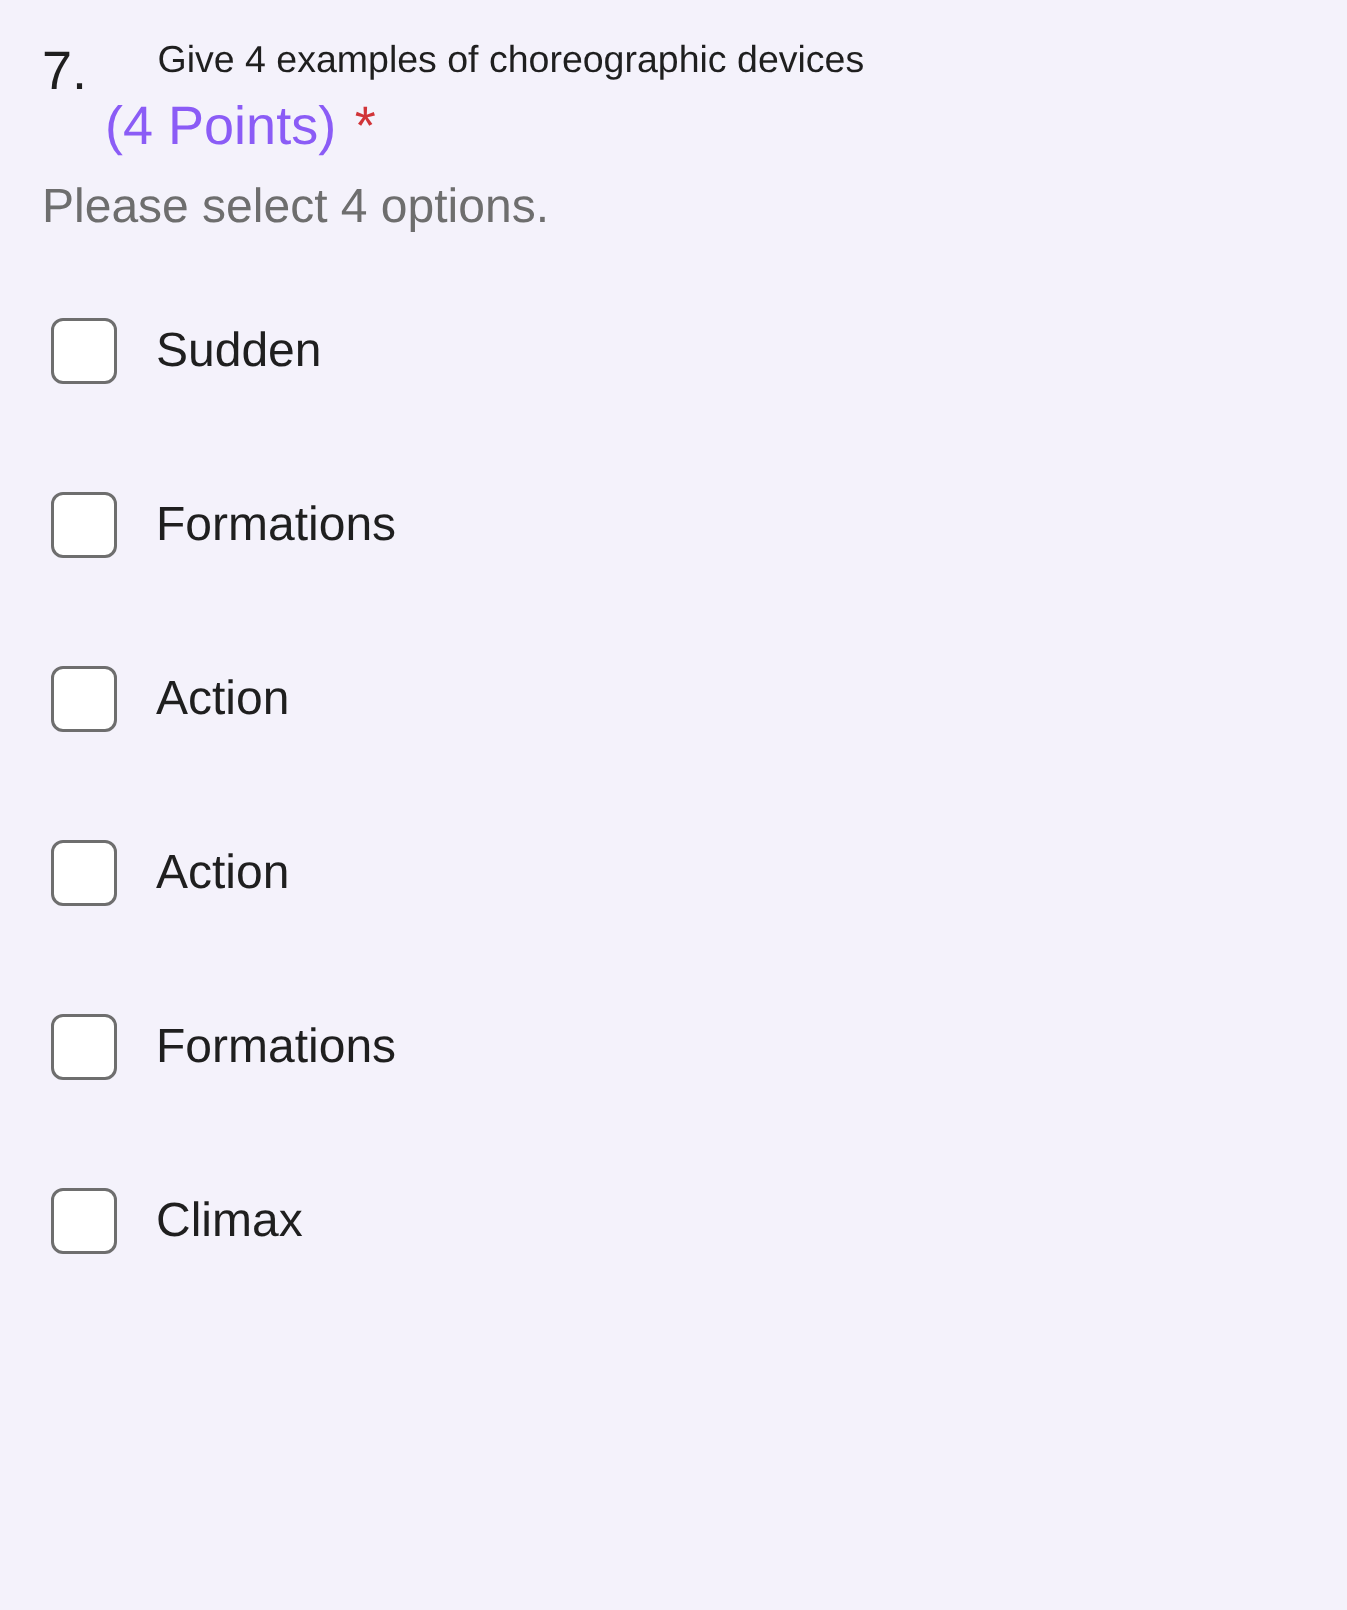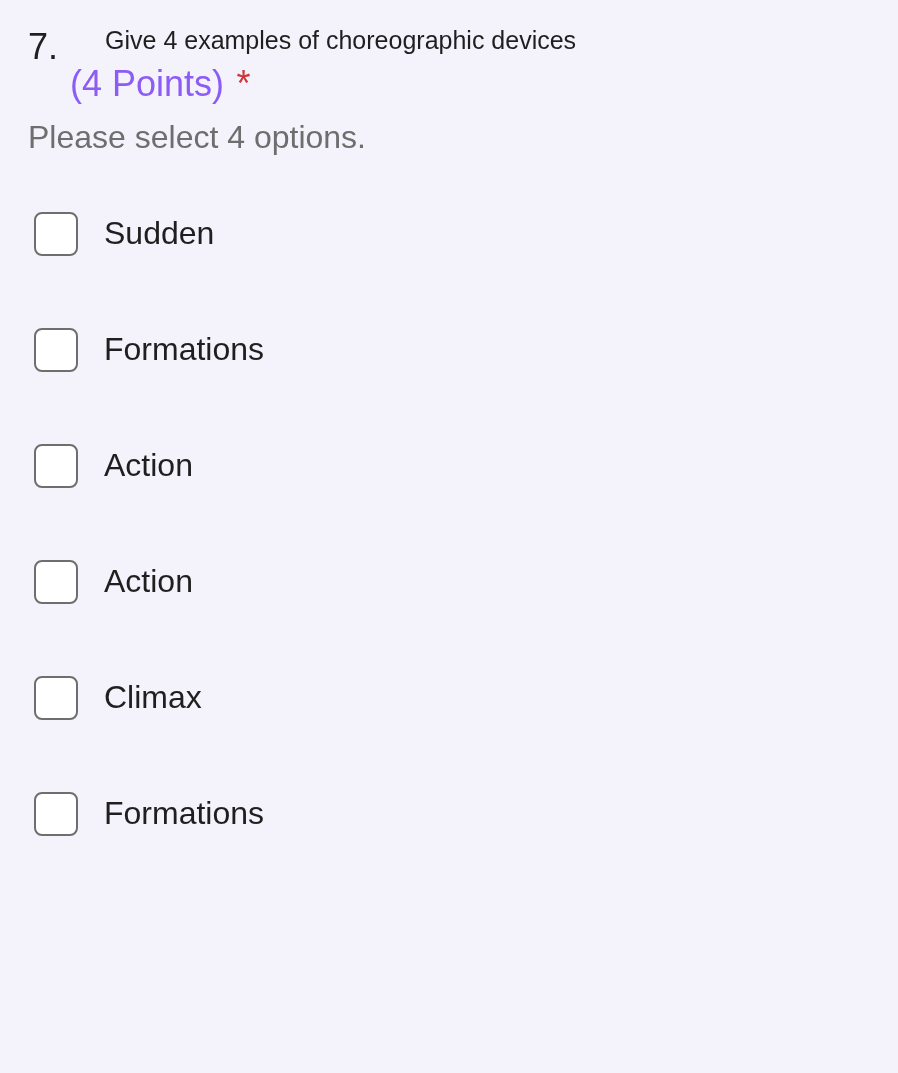--- a/index.html
+++ b/index.html
@@ -101,19 +101,19 @@
   <div class="option-row">
     <div class="checkbox"></div>
     <span class="option-label">Action</span>
   </div>
   <div class="option-row">
     <div class="checkbox"></div>
     <span class="option-label">Action</span>
   </div>
   <div class="option-row">
     <div class="checkbox"></div>
-    <span class="option-label">Climax</span>
+    <span class="option-label">Formations</span>
   </div>
   <div class="option-row">
     <div class="checkbox"></div>
-    <span class="option-label">Formations</span>
+    <span class="option-label">Climax</span>
   </div>
 </div>
 
 </body></html>

